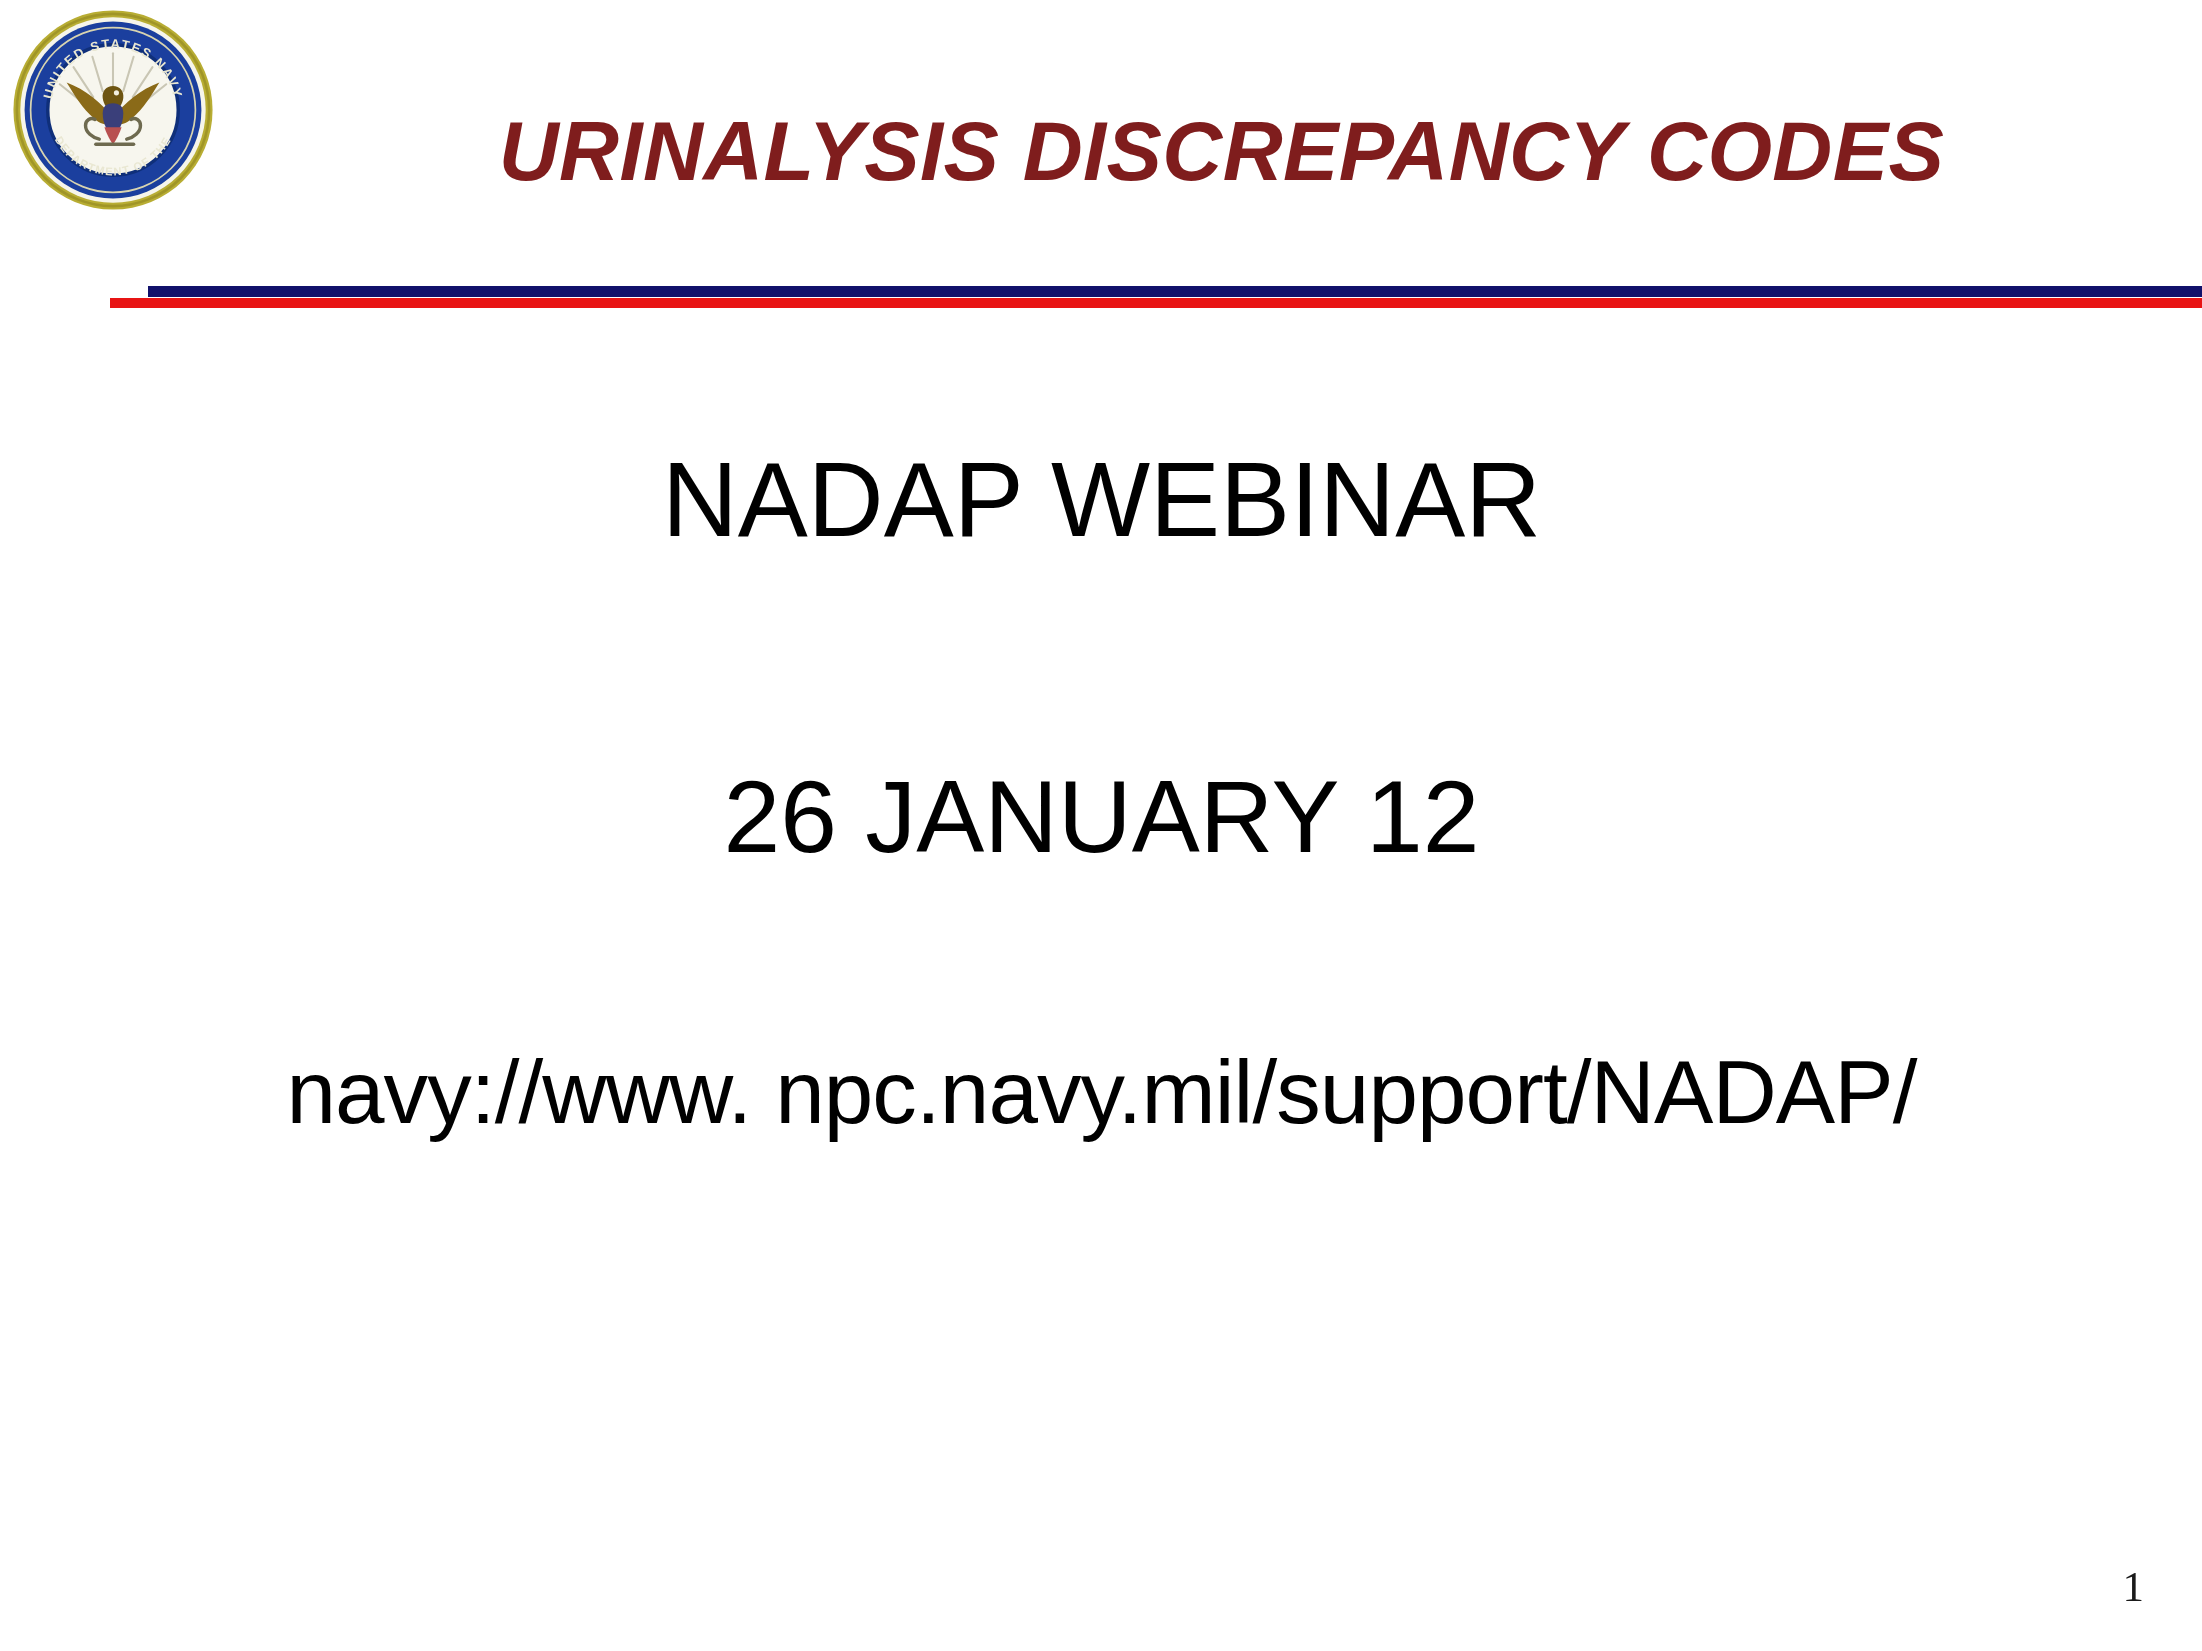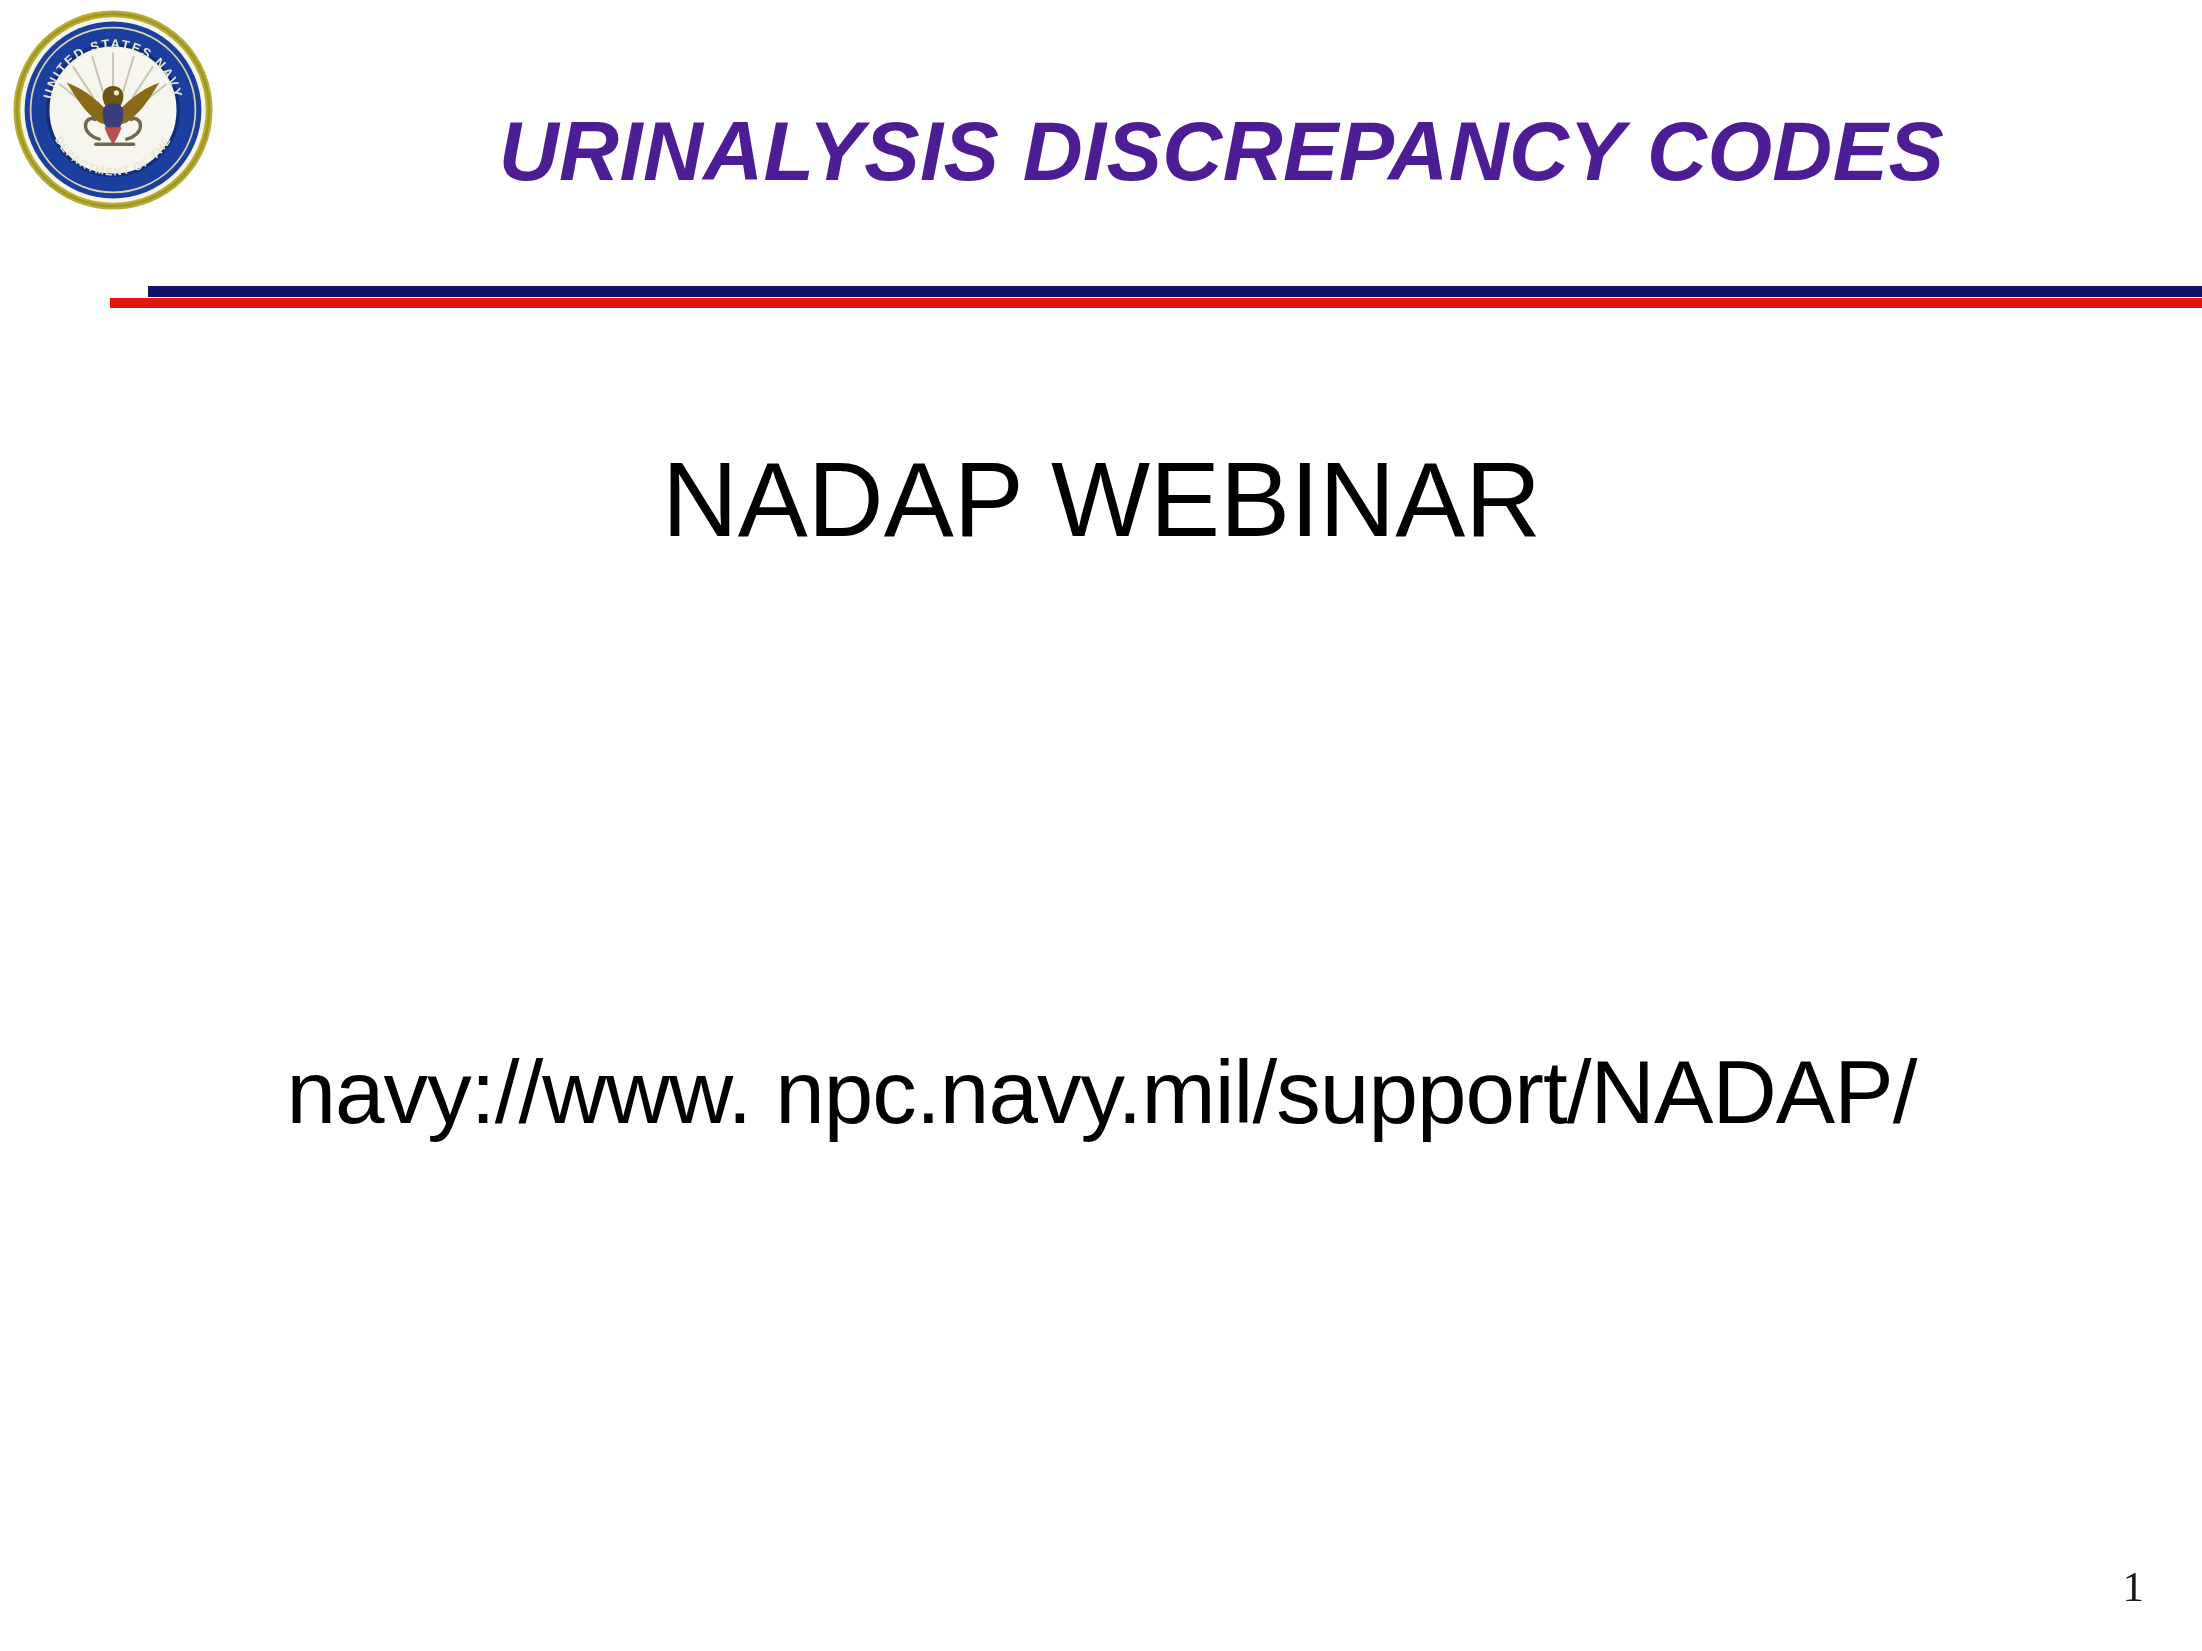--- a/index.html
+++ b/index.html
@@ -31,21 +31,21 @@
   
   #slide-title {
     position: absolute;
     left: 258px;
     top: 108px;
     width: 1927px;
     text-align: center;
     font-size: 83px;
     font-weight: bold;
     font-style: italic;
-    color: #4c1d95;
+    color: #7f1d1d;
     letter-spacing: 0.4px;
     line-height: 1.05;
     white-space: nowrap;
   }
 
   
   #rule-navy {
     position: absolute;
     left: 148px;
     top: 286px;
@@ -156,19 +156,20 @@
     </svg>
   </div>
 
   <div id="slide-title">URINALYSIS DISCREPANCY CODES</div>
 
   <div id="rule-navy"></div>
   <div id="rule-red"></div>
 
   <div class="body-line" id="line-webinar">NADAP WEBINAR</div>
 
+  <div class="body-line" id="line-date">26 JANUARY 12</div>
 
   <div class="body-line" id="line-url">navy://www. npc.navy.mil/support/NADAP/</div>
 
   <div id="page-number">1</div>
 
 </div>
 
 
 </body></html>

